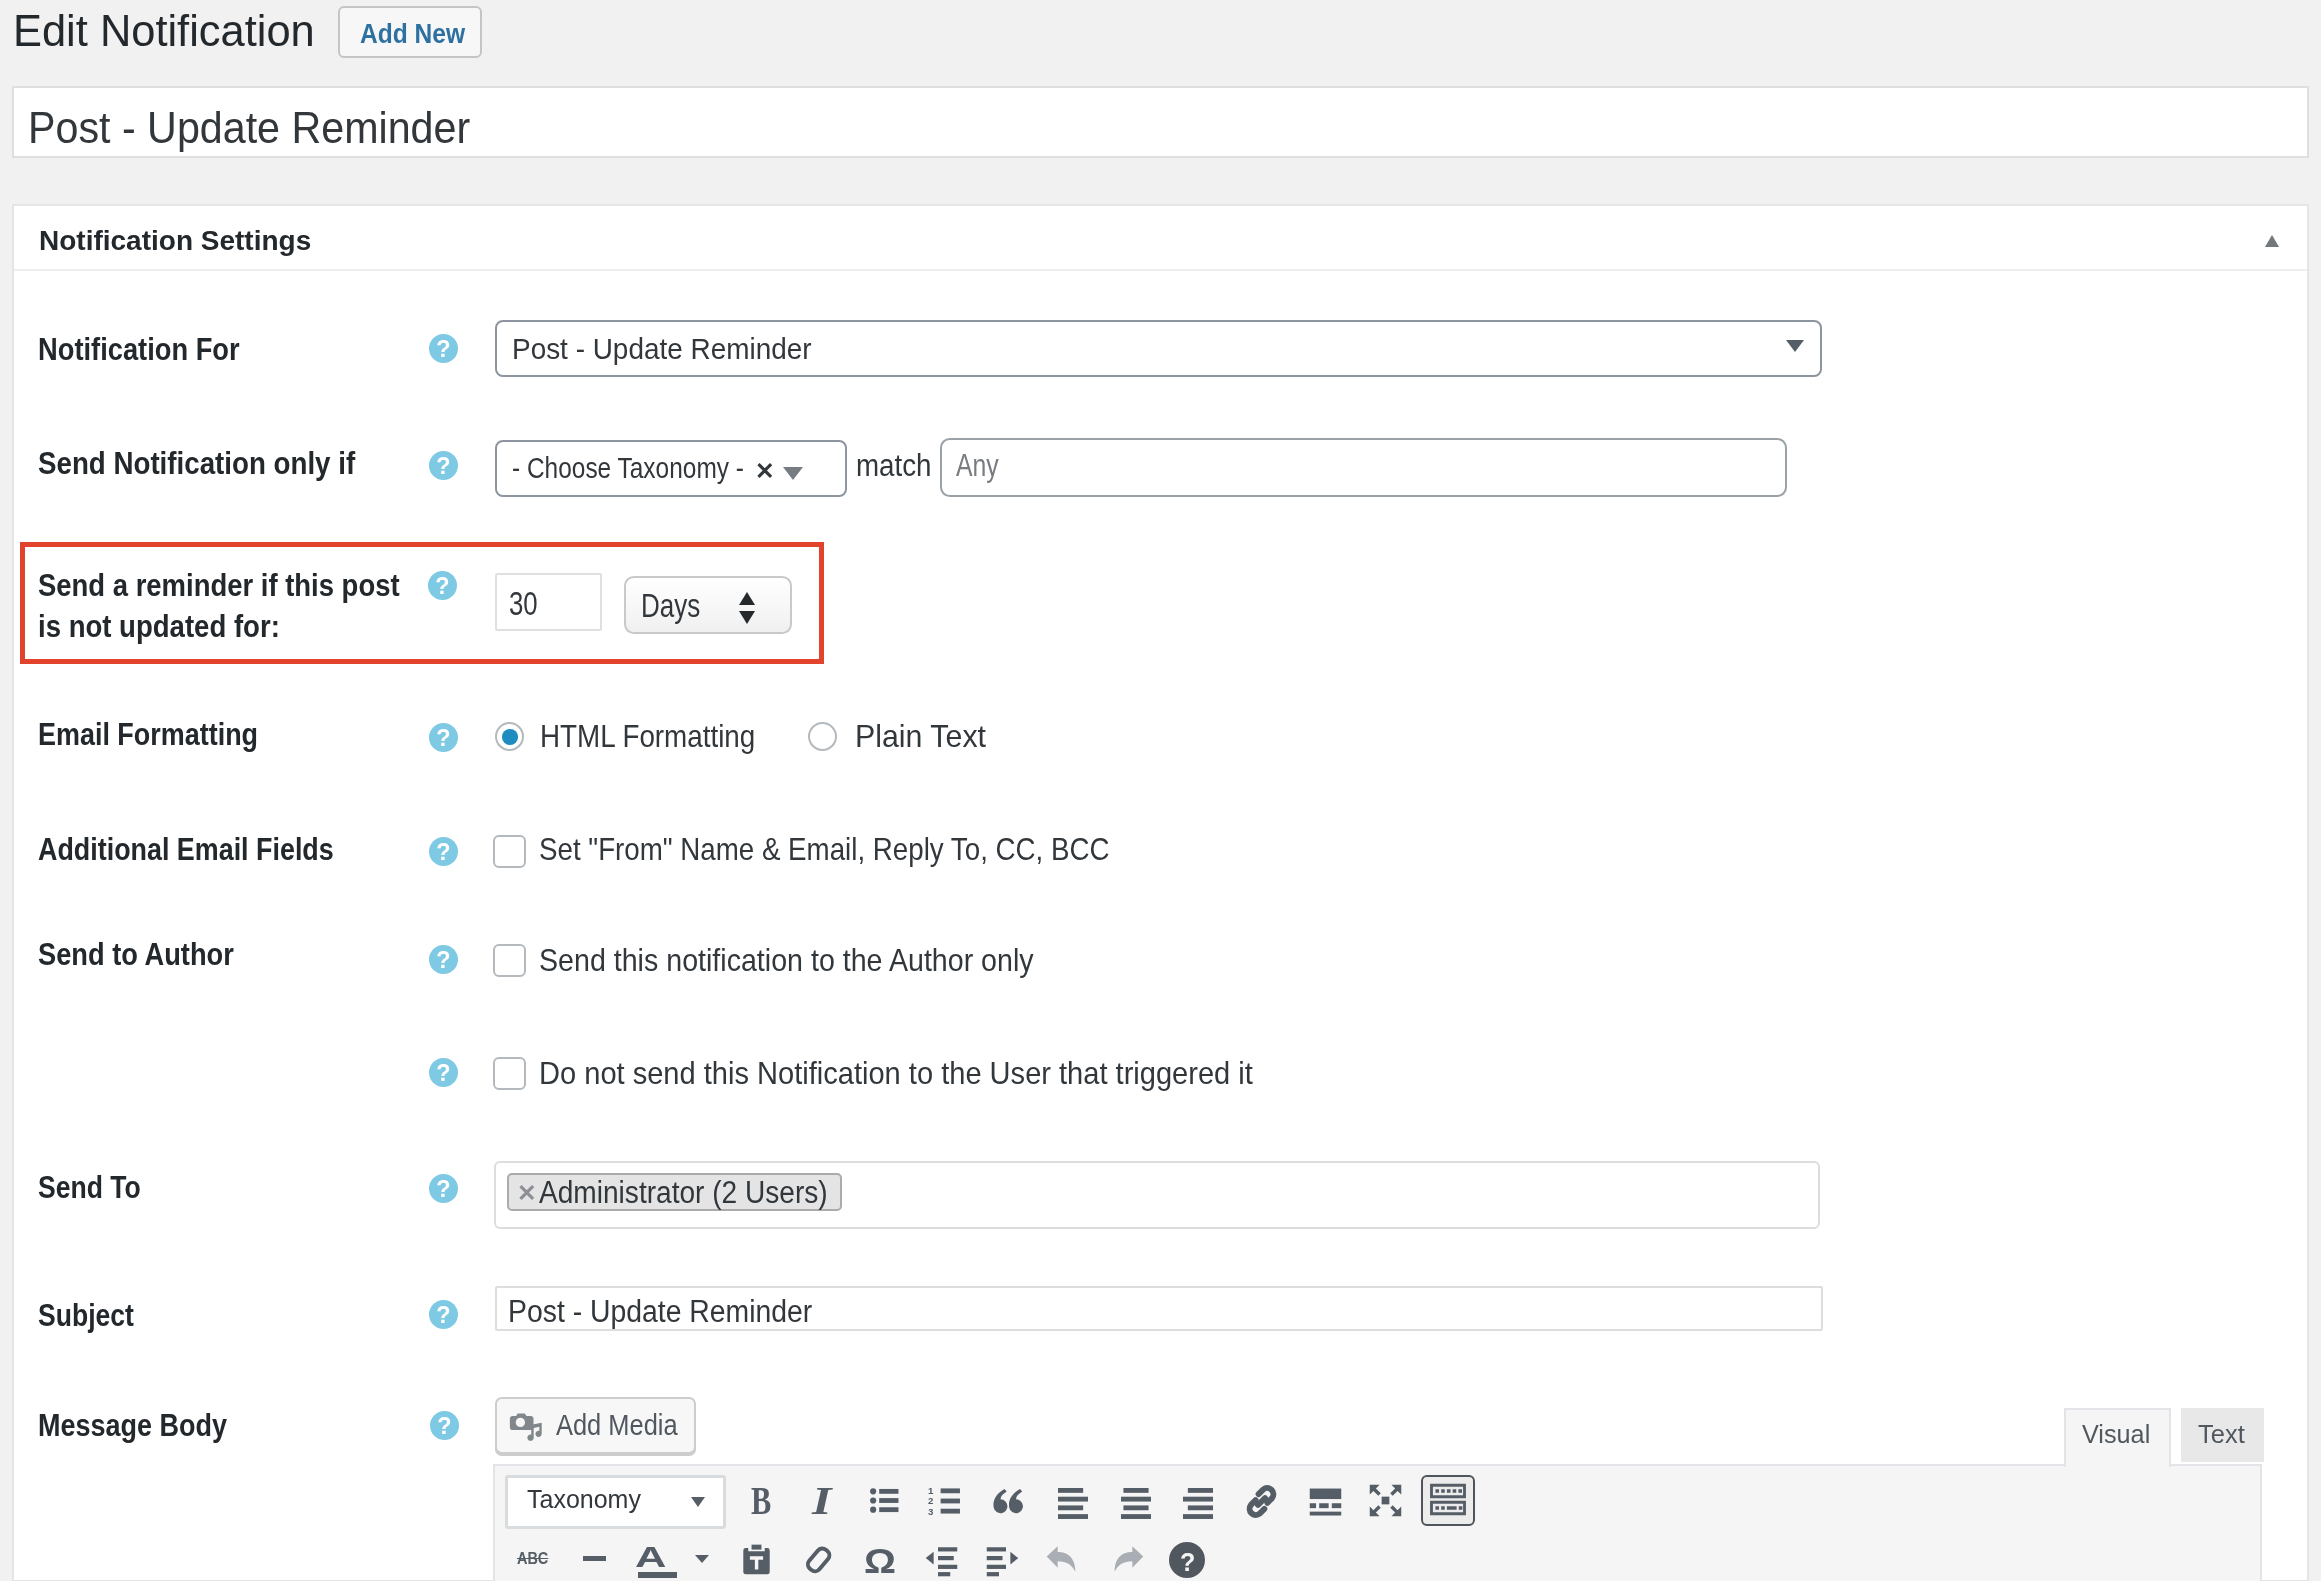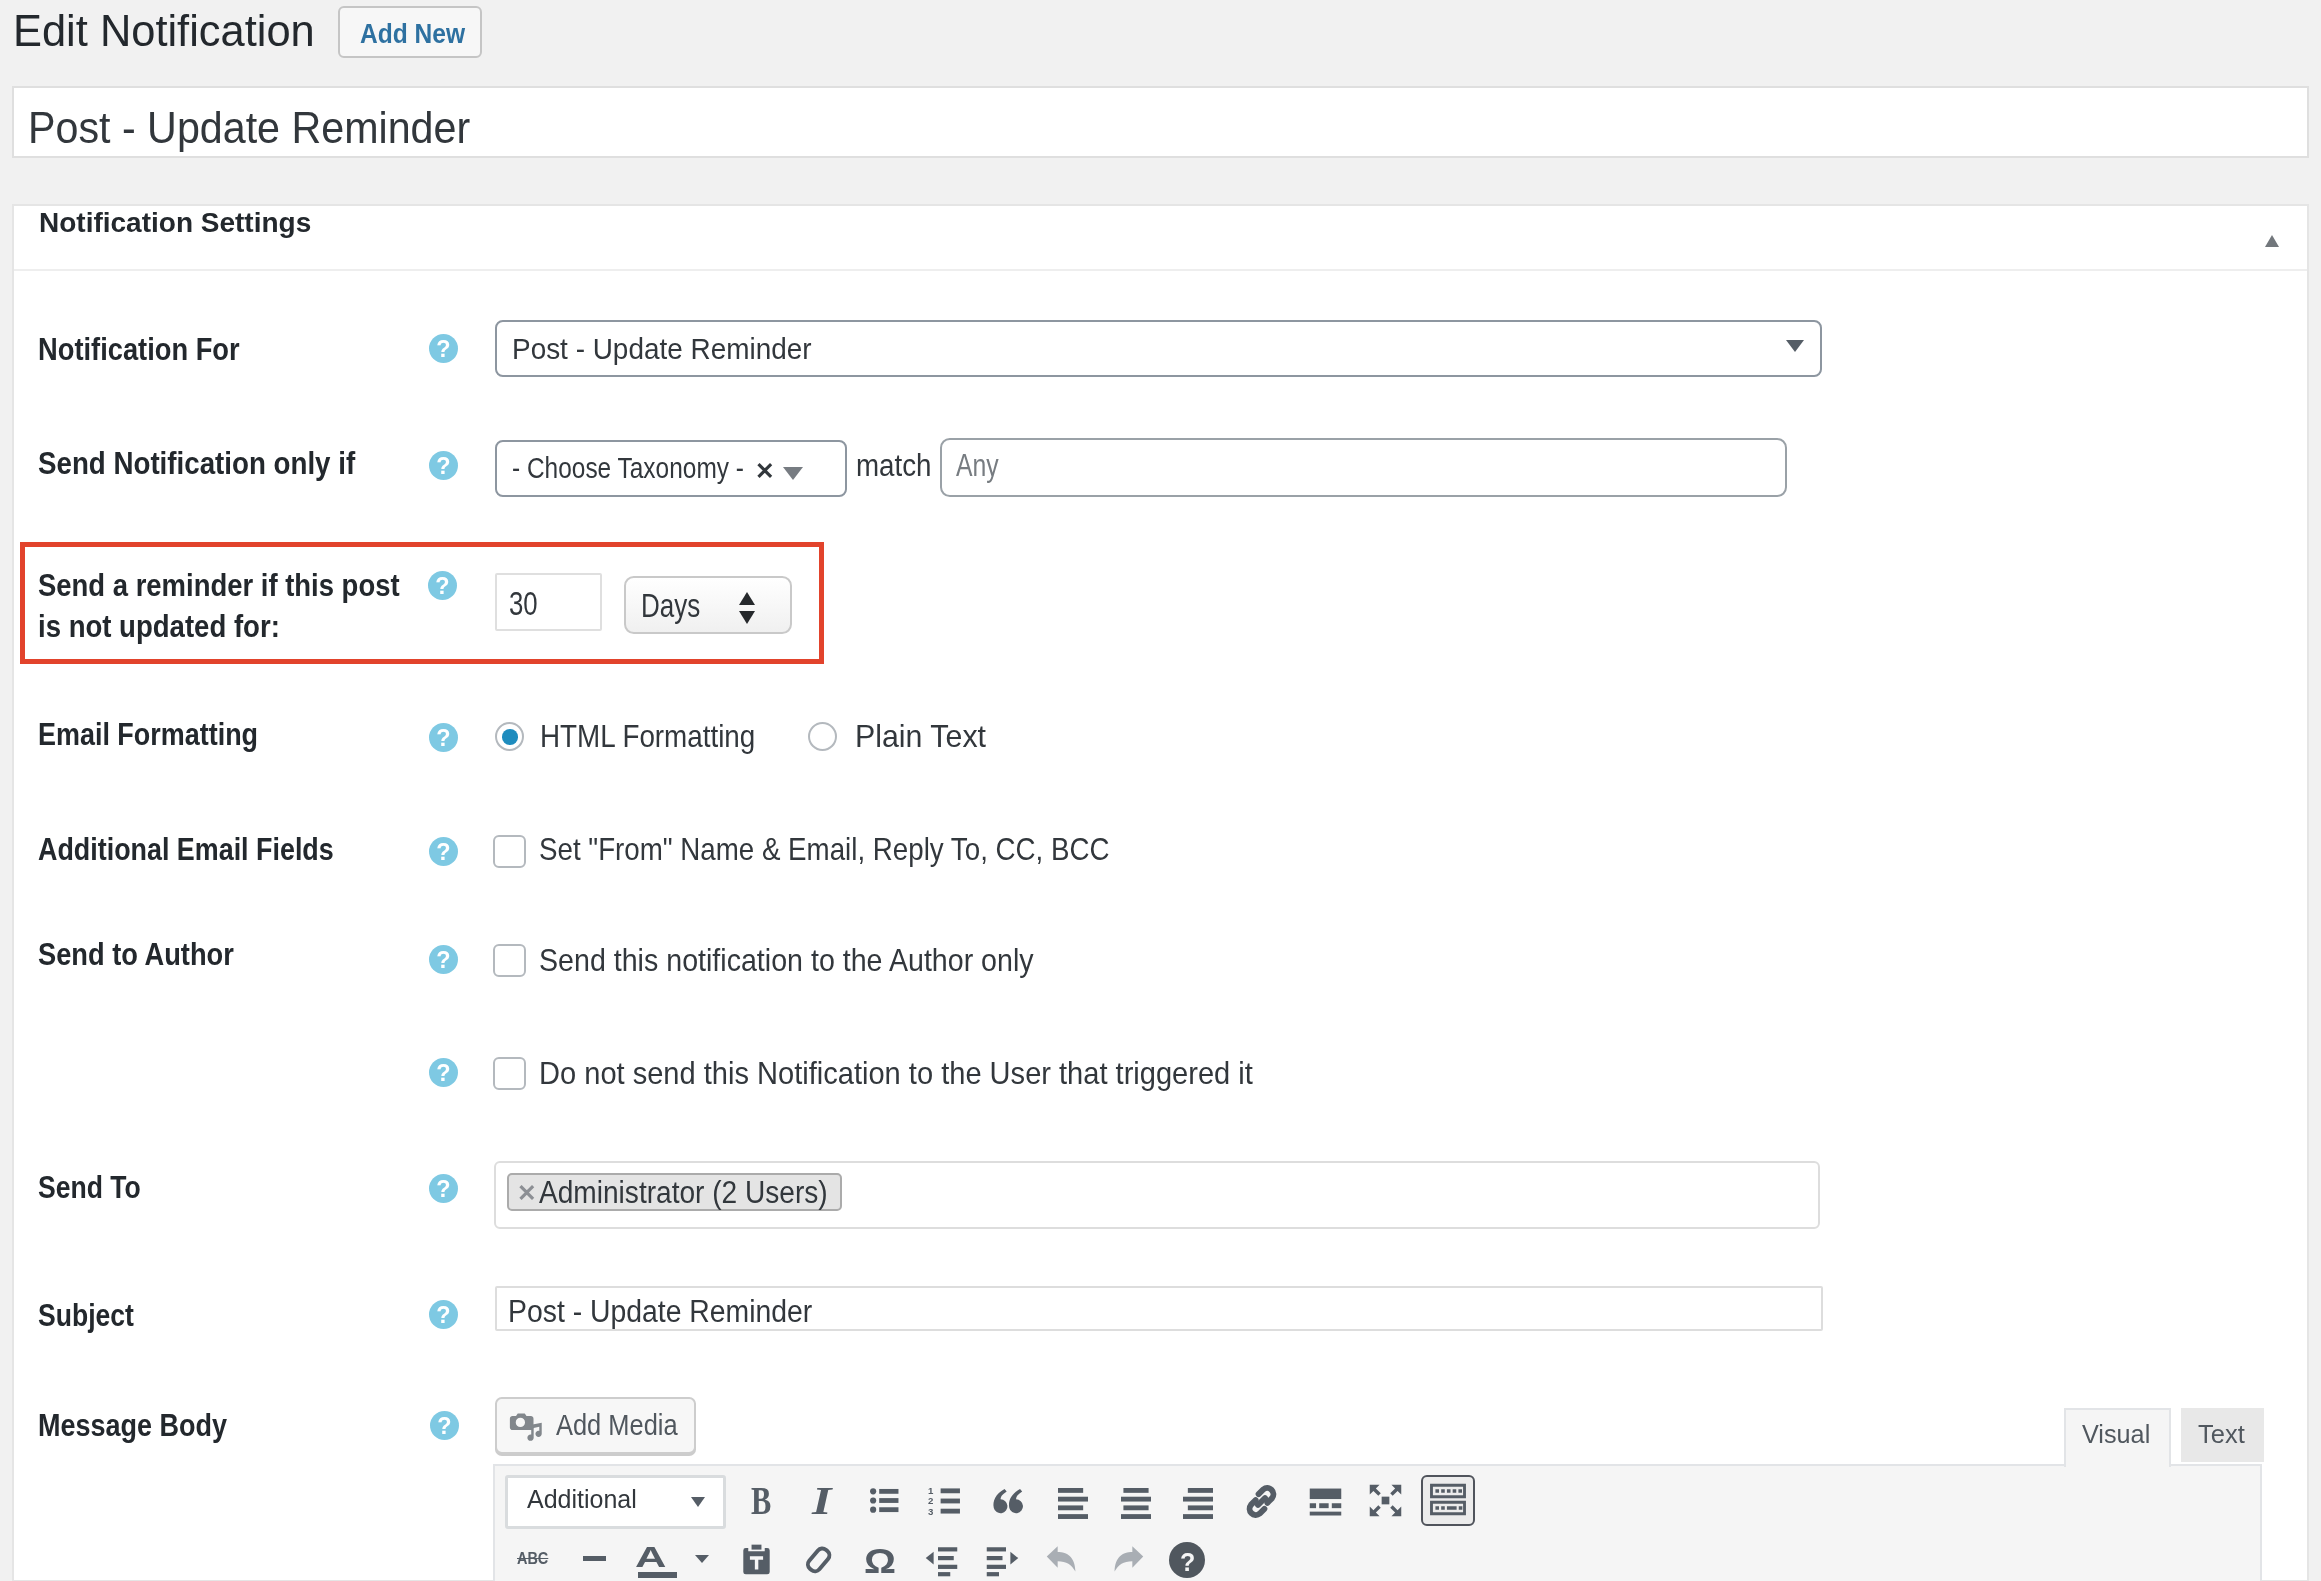--- a/index.html
+++ b/index.html
@@ -20,21 +20,21 @@
 <div class="page">
 
   <div class="t" style="left:12.7px;top:7.8px;font-size:45px;color:#23282d;transform:scaleX(0.965);">Edit Notification</div>
   <div class="abs" style="left:338px;top:5.9px;width:144px;height:52px;box-sizing:border-box;background:#f7f7f7;border:2px solid #c5c5c5;border-radius:5.9px;"></div>
   <div class="t" style="left:360px;top:19.5px;font-size:28px;font-weight:700;color:#2e71a1;transform:scaleX(0.877);">Add New</div>
 
   <div class="abs" style="left:11.7px;top:86px;width:2297px;height:72px;box-sizing:border-box;background:#fff;border:2px solid #dfdfdf;"></div>
   <div class="t" style="left:28px;top:105px;font-size:45px;color:#32373c;transform:scaleX(0.916);">Post - Update Reminder</div>
 
   <div class="abs" style="left:11.7px;top:204px;width:2297px;height:1378px;box-sizing:border-box;background:#fff;border:2px solid #e5e5e5;"></div>
-  <div class="t" style="left:39px;top:209px;font-size:28px;font-weight:700;color:#23282d;">Notification Settings</div>
+  <div class="t" style="left:39px;top:227px;font-size:28px;font-weight:700;color:#23282d;">Notification Settings</div>
   <div class="darr" style="left:2265px;top:235px;border-left:7.8px solid transparent;border-right:7.8px solid transparent;border-bottom:12.7px solid #72777c;"></div>
   <div class="abs" style="left:13.7px;top:269px;width:2293px;height:2px;background:#eee;"></div>
 
   <div class="t lbl" style="left:38px;top:333px;transform:scaleX(0.853);">Notification For</div>
   <div class="help" style="left:429px;top:334px;">?</div>
   <div class="sel" style="left:495px;top:320px;width:1327px;height:57px;"></div>
   <div class="t bd" style="left:512px;top:335px;font-size:29px;transform:scaleX(0.963);">Post - Update Reminder</div>
   <div class="darr" style="left:1786px;top:340px;border-left:9.8px solid transparent;border-right:9.8px solid transparent;border-top:12.7px solid #555d66;"></div>
 
   <div class="t lbl" style="left:38px;top:447px;transform:scaleX(0.866);">Send Notification only if</div>
@@ -103,21 +103,21 @@
   <div class="t" style="left:556px;top:1410px;font-size:30px;color:#50575e;transform:scaleX(0.848);">Add Media</div>
 
   <div class="abs" style="left:493px;top:1464px;width:1769px;height:118px;box-sizing:border-box;background:#f5f5f5;border:2px solid #e2e4e7;border-bottom:none;"></div>
 
   <div class="abs" style="left:2064px;top:1408px;width:107px;height:59px;box-sizing:border-box;background:#f5f5f5;border:2px solid #e2e4e7;border-bottom:none;"></div>
   <div class="t" style="left:2082px;top:1421px;font-size:26px;color:#50575e;transform:scaleX(0.97);">Visual</div>
   <div class="abs" style="left:2181px;top:1408px;width:83px;height:54px;background:#e8e8e8;"></div>
   <div class="t" style="left:2198px;top:1421px;font-size:26px;color:#50575e;transform:scaleX(0.98);">Text</div>
 
   <div class="abs" style="left:505px;top:1475px;width:221px;height:54px;box-sizing:border-box;background:#fff;border:3.9px solid #d9dcde;border-radius:2.9px;"></div>
-  <div class="t bd" style="left:527px;top:1487px;font-size:25px;">Additional</div>
+  <div class="t bd" style="left:527px;top:1487px;font-size:25px;">Taxonomy</div>
   <div class="darr" style="left:691px;top:1497px;border-left:7.8px solid transparent;border-right:7.8px solid transparent;border-top:10.7px solid #555d66;"></div>
 
   <div class="t" style="left:751px;top:1481px;font-size:40px;font-weight:700;color:#555d66;font-family:'Liberation Serif',serif;transform:scaleX(0.76);">B</div>
   <div class="t" style="left:812px;top:1481px;font-size:40px;font-weight:700;font-style:italic;color:#555d66;font-family:'Liberation Serif',serif;transform:scaleX(1.25);">I</div>
 
   <svg class="icon" style="left:870px;top:1488px;" width="29" height="26" viewBox="0 0 30 27" fill="#555d66">
       <circle cx="3.2" cy="3.5" r="3.2"></circle>
       <rect x="9.5" y="1" width="20" height="5"></rect>
       <circle cx="3.2" cy="13" r="3.2"></circle>
       <rect x="9.5" y="10.5" width="20" height="5"></rect>

